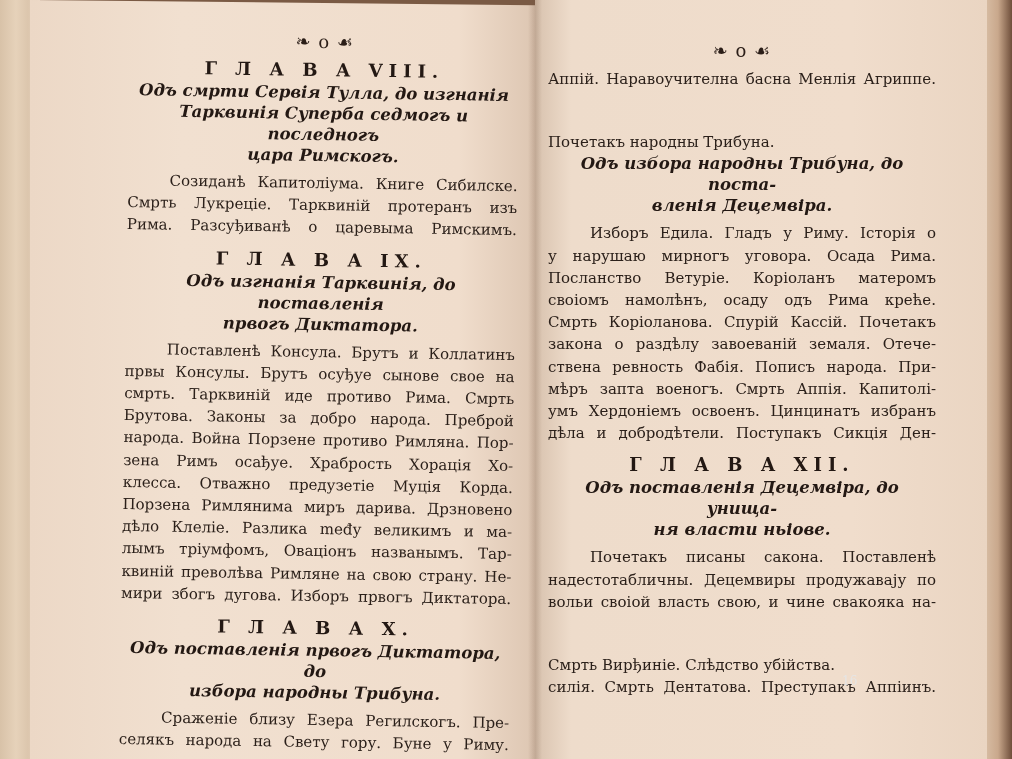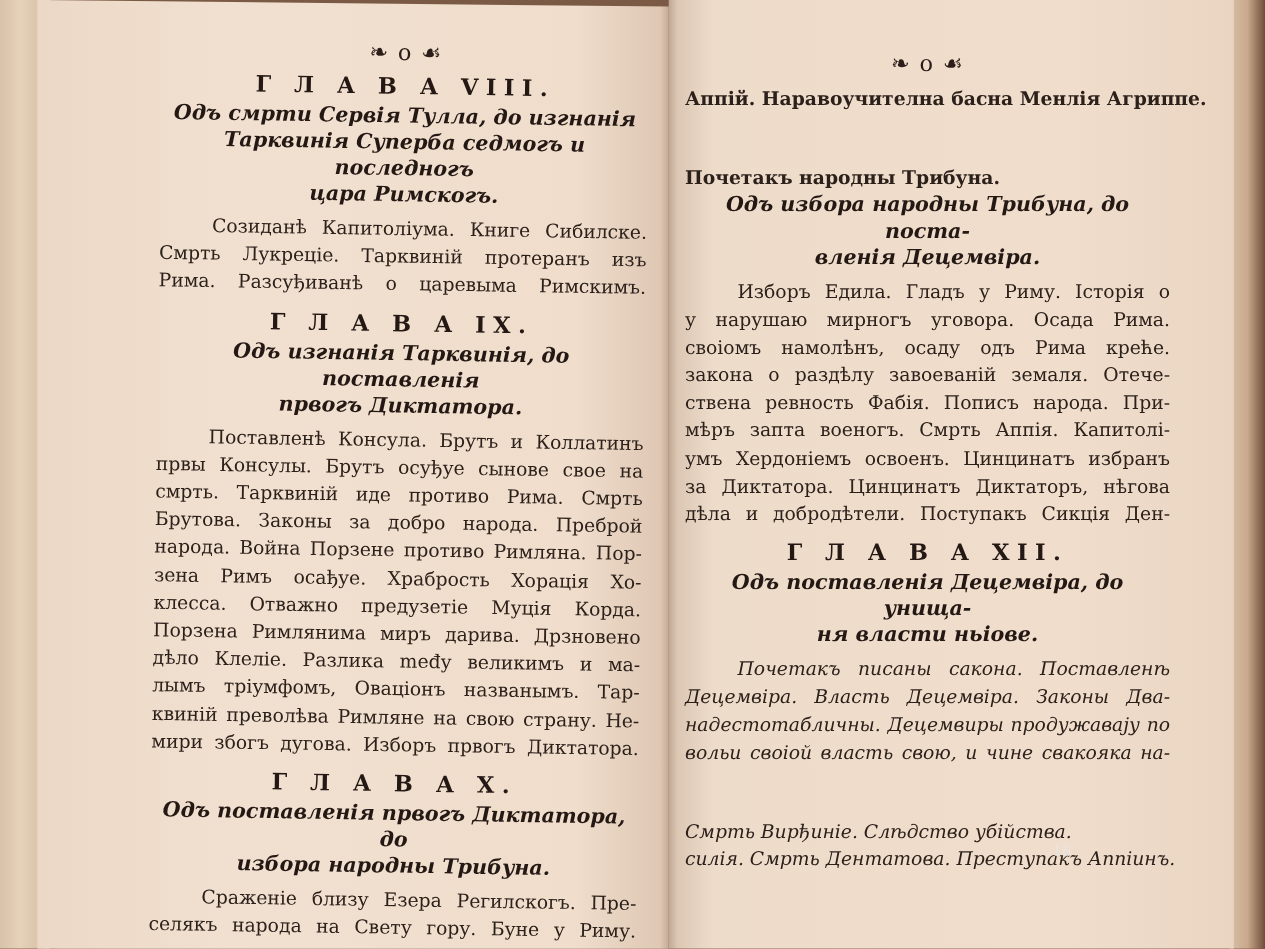--- a/index.html
+++ b/index.html
@@ -117,52 +117,52 @@
     <div class="para">
       <span class="line indent">Сраженіе близу Езера Регилскогъ. Пре-</span>
       <span class="line">селякъ народа на Свету гору. Буне у Риму.</span>
     </div>
   </div>
 </div>
 
 <div class="col col-right">
   <div class="ornament">❧ o ☙</div>
 
-  <div class="para" style="margin-top:6px;font-weight:bold;">
+  <div class="para" style="margin-top:6px;">
     <span class="line">Аппій. Наравоучителна басна Менлія Агриппе.</span>
     <span class="line last">Почетакъ народны Трибуна.</span>
   </div>
 
   <div>
     <div class="chapter-sub">
       <div>Одъ избора народны Трибуна, до поста-</div>
       <div>вленія Децемвіра.</div>
     </div>
     <div class="para">
       <span class="line indent">Изборъ Едила. Гладъ у Риму. Історія о</span>
       <span class="line">у нарушаю мирногъ уговора. Осада Рима.</span>
+      <span class="line">Посланство Ветуріе. Коріоланъ матеромъ</span>
       <span class="line">своіомъ намолѣнъ, осаду одъ Рима креће.</span>
+      <span class="line">Смрть Коріоланова. Спурій Кассій. Почетакъ</span>
       <span class="line">закона о раздѣлу завоеваній земаля. Отече-</span>
       <span class="line">ствена ревность Фабія. Пописъ народа. При-</span>
       <span class="line">мѣръ запта военогъ. Смрть Аппія. Капитолі-</span>
       <span class="line">умъ Хердоніемъ освоенъ. Цинцинатъ избранъ</span>
-      <span class="line">за Диктатора. Цинцинатъ Диктаторъ, нѣгова</span>
       <span class="line">дѣла и добродѣтели. Поступакъ Сикція Ден-</span>
     </div>
   </div>
 
   <div style="margin-top:8px;">
     <div class="chapter-title">Г Л А В А  XII.</div>
     <div class="chapter-sub">
       <div>Одъ поставленія Децемвіра, до унища-</div>
       <div>ня власти ньіове.</div>
     </div>
-    <div class="para" style="margin-top:4px;font-style:italic;">
+    <div class="para" style="margin-top:4px;">
       <span class="line indent">Почетакъ писаны сакона. Поставленѣ</span>
-      <span class="line">Децемвіра. Власть Децемвіра. Законы Два-</span>
       <span class="line">надестотабличны. Децемвиры продужавају по</span>
       <span class="line">вольи своіой власть свою, и чине свакояка на-</span>
       <span class="line last">Смрть Вирђиніе. Слѣдство убійства.</span>
       <span class="line">силія. Смрть Дентатова. Преступакъ Аппіинъ.</span>
     </div>
   </div>
 </div>
 
 <div class="page-number">16</div>
 

